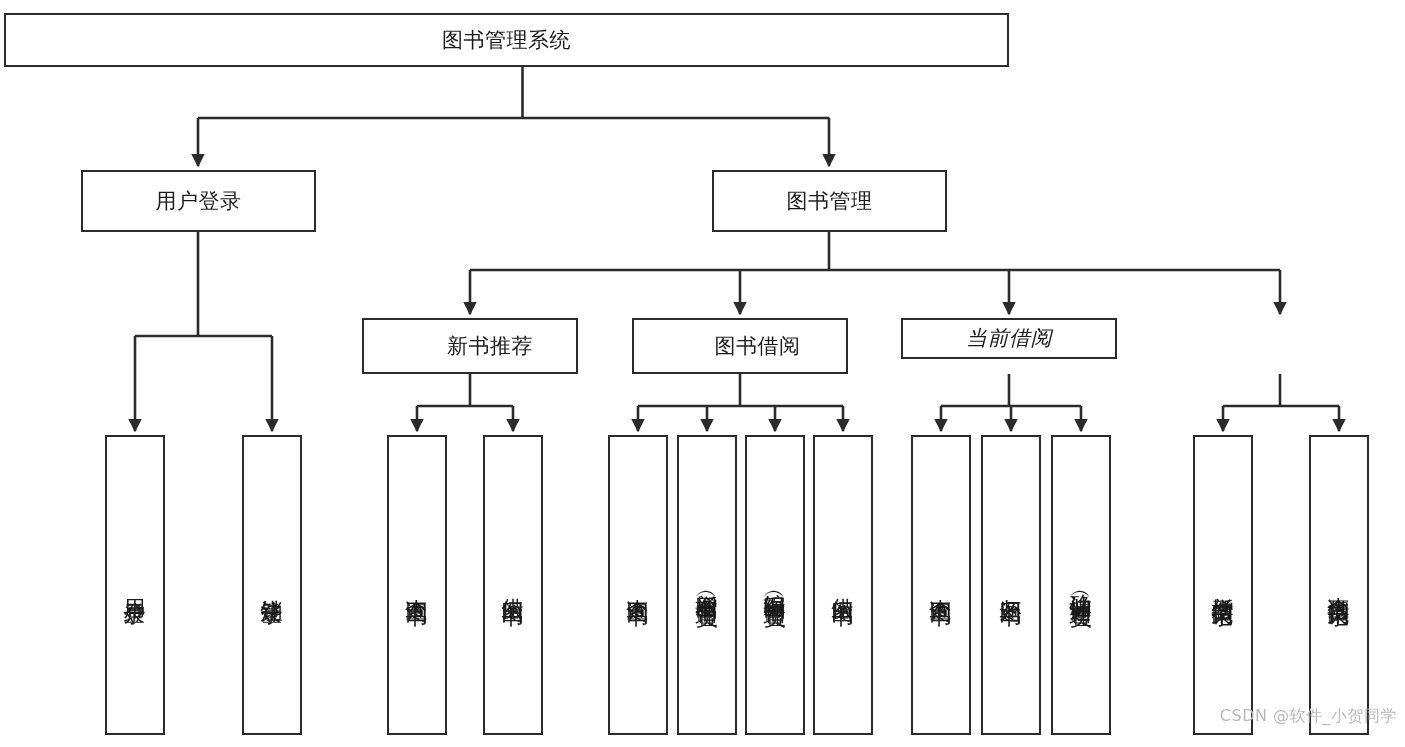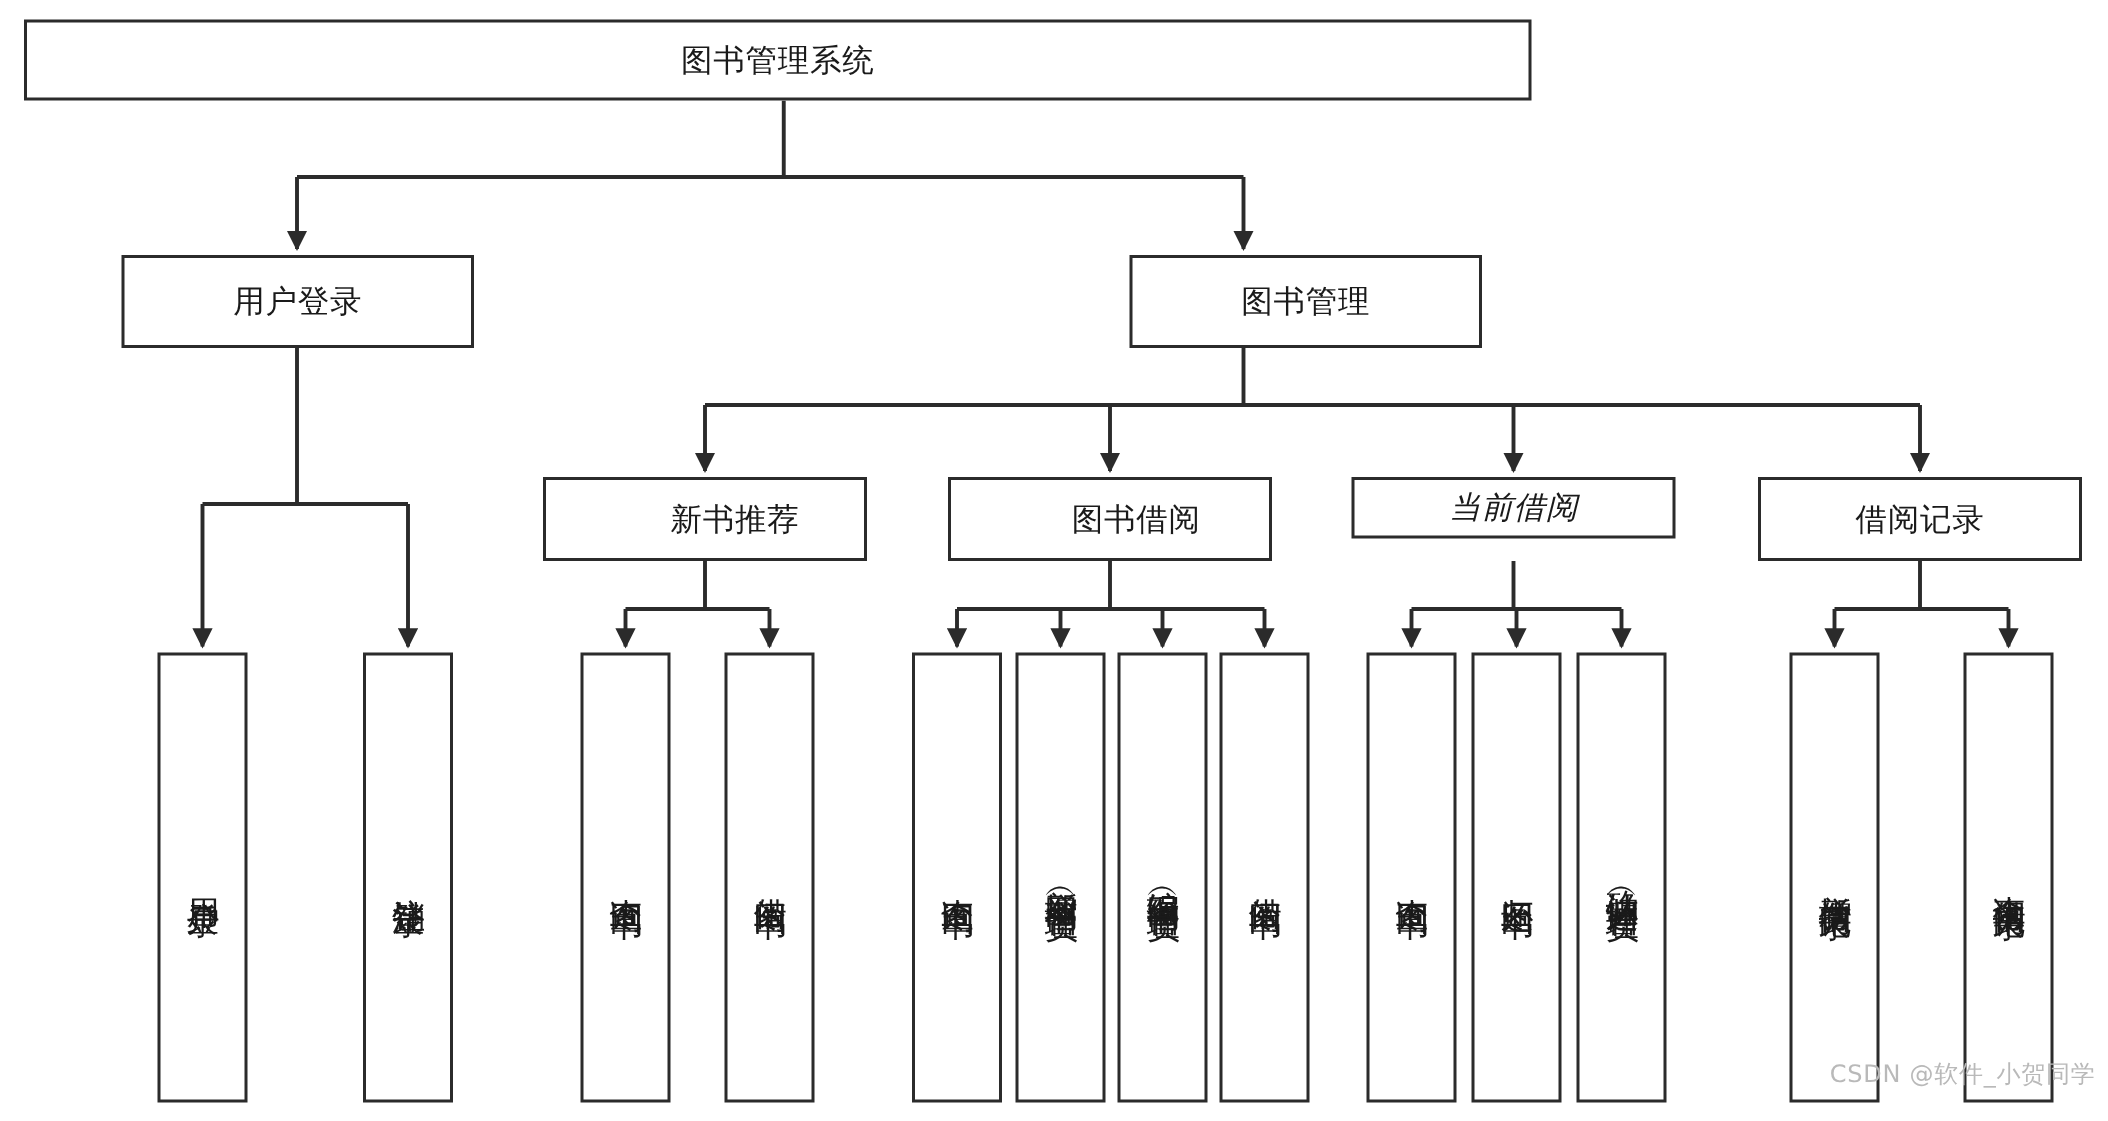--- a/index.html
+++ b/index.html
@@ -122,43 +122,40 @@
       <path d="M 1011 406 L 1011 431" marker-end="url(#arrow)"></path>
       <path d="M 1081 406 L 1081 431" marker-end="url(#arrow)"></path>
 
       <path d="M 1280 374 L 1280 406"></path>
       <path d="M 1223 406 L 1339 406"></path>
       <path d="M 1223 406 L 1223 431" marker-end="url(#arrow)"></path>
       <path d="M 1339 406 L 1339 431" marker-end="url(#arrow)"></path>
     </g>
   </svg>
 
-  <div class="node horiz" style="left:16px; top:13px; width:1005px; height:54px;">
+  <div class="node horiz" style="left:4px; top:13px; width:1005px; height:54px;">
     <span class="label">图书管理系统</span>
   </div>
 
   <div class="node horiz" style="left:81px; top:170px; width:235px; height:62px;">
     <span class="label">用户登录</span>
   </div>
-  <div class="node horiz" style="left:712px; top:170px; width:235px; height:62px;margin-left:41px;">
+  <div class="node horiz" style="left:712px; top:170px; width:235px; height:62px;">
     <span class="label">图书管理</span>
   </div>
 
   <div class="node horiz" style="left:362px; top:318px; width:216px; height:56px;padding-left:40px;">
     <span class="label">新书推荐</span>
   </div>
   <div class="node horiz" style="left:632px; top:318px; width:216px; height:56px;padding-left:35px;">
     <span class="label">图书借阅</span>
   </div>
   <div class="node horiz" style="left:901px; top:318px; width:216px; height:41px;font-style:italic;">
     <span class="label">当前借阅</span>
   </div>
-  <div class="node horiz" style="left:1172px; top:318px; width:216px; height:56px;">
-    <span class="label">借阅记录</span>
-  </div>
 
   <div class="node vert" style="left:105px; top:435px; width:60px; height:300px;">
     <span class="label">用户登录</span>
   </div>
   <div class="node vert" style="left:242px; top:435px; width:60px; height:300px;">
     <span class="label">注销登录</span>
   </div>
 
   <div class="node vert" style="left:387px; top:435px; width:60px; height:300px;">
     <span class="label">查询图书</span>

